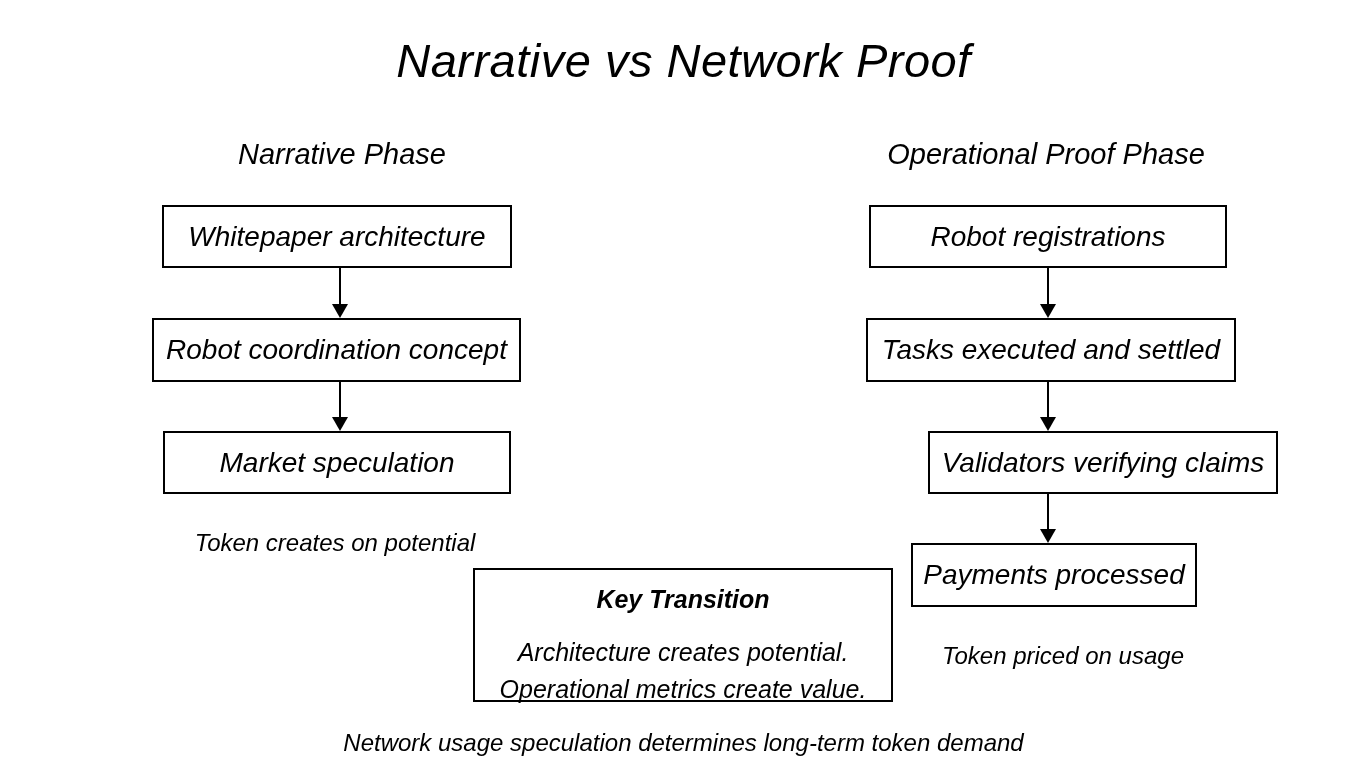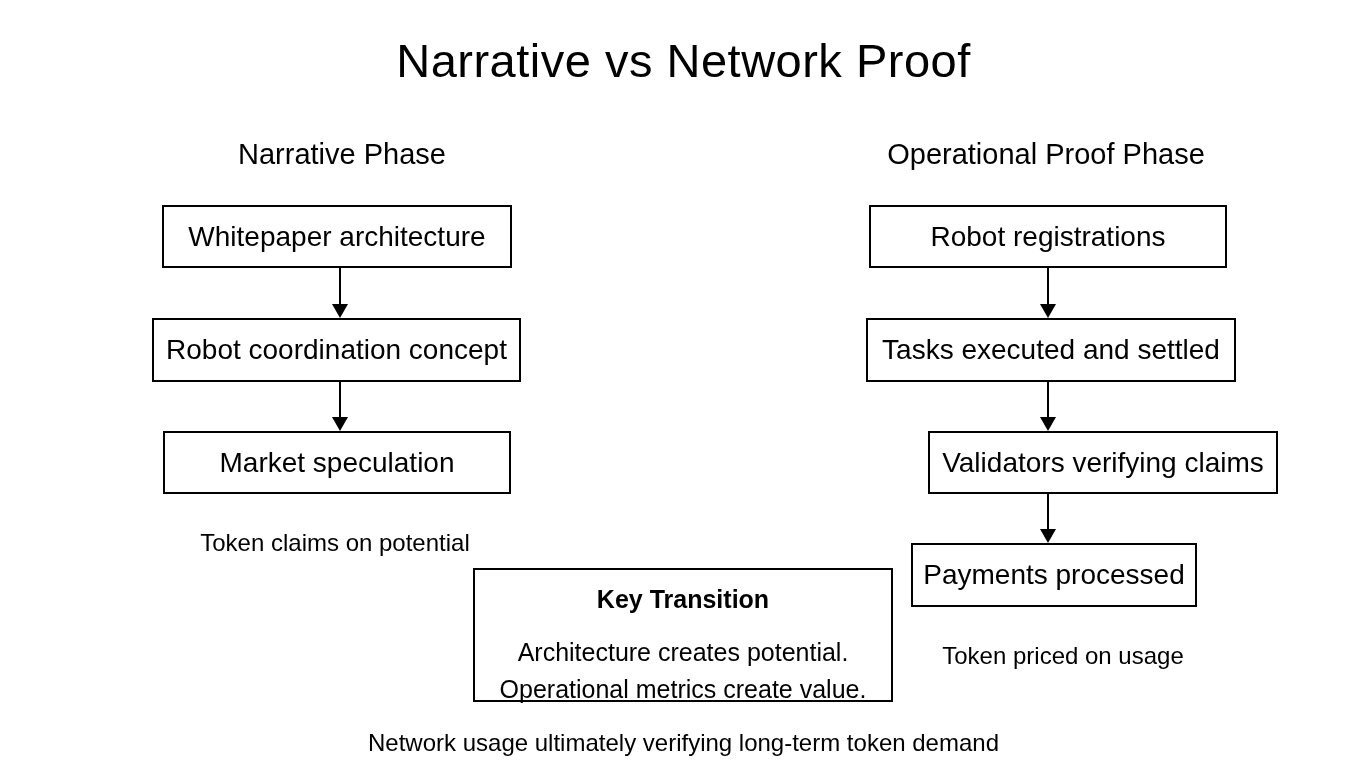--- a/index.html
+++ b/index.html
@@ -1,21 +1,21 @@
 <!DOCTYPE html>
 <html style="--background: #ffffff; --text: #000000; --box-border: #000000; --box-fill: #ffffff;"><head>
 <meta charset="utf-8">
 <style>
   :root {
     --background: #ffffff;
     --text: #000000;
     --box-border: #000000;
     --box-fill: #ffffff;
   }
-  * { margin: 0; padding: 0; box-sizing: border-box; }
+  * { margin: 0; padding: 0; box-sizing: border-box; font-style: italic; }
   html, body { background: var(--background); }
   body { font-family: "Liberation Sans", sans-serif; color: var(--text); }
 
   .canvas {
     position: relative;
     width: 1367px;
     height: 768px;
     background: var(--background);
     overflow: hidden;
   }
@@ -125,21 +125,21 @@
   <div class="arrow a-l1">
     <div class="stem"></div>
     <div class="head"></div>
   </div>
   <div class="node l2">Robot coordination concept</div>
   <div class="arrow a-l2">
     <div class="stem"></div>
     <div class="head"></div>
   </div>
   <div class="node l3">Market speculation</div>
-  <div class="caption left">Token claims on potential</div>
+  <div class="caption left">Token creates on potential</div>
 
   <div class="node r1">Robot registrations</div>
   <div class="arrow a-r1">
     <div class="stem"></div>
     <div class="head"></div>
   </div>
   <div class="node r2">Tasks executed and settled</div>
   <div class="arrow a-r2">
     <div class="stem"></div>
     <div class="head"></div>
@@ -151,15 +151,15 @@
   </div>
   <div class="node r4">Payments processed</div>
   <div class="caption right">Token priced on usage</div>
 
   <div class="key-box">
     <div class="key-title">Key Transition</div>
     <div class="key-line first">Architecture creates potential.</div>
     <div class="key-line">Operational metrics create value.</div>
   </div>
 
-  <div class="footer-note">Network usage ultimately verifying long-term token demand</div>
+  <div class="footer-note">Network usage speculation determines long-term token demand</div>
 
 </div>
 
 </body></html>

